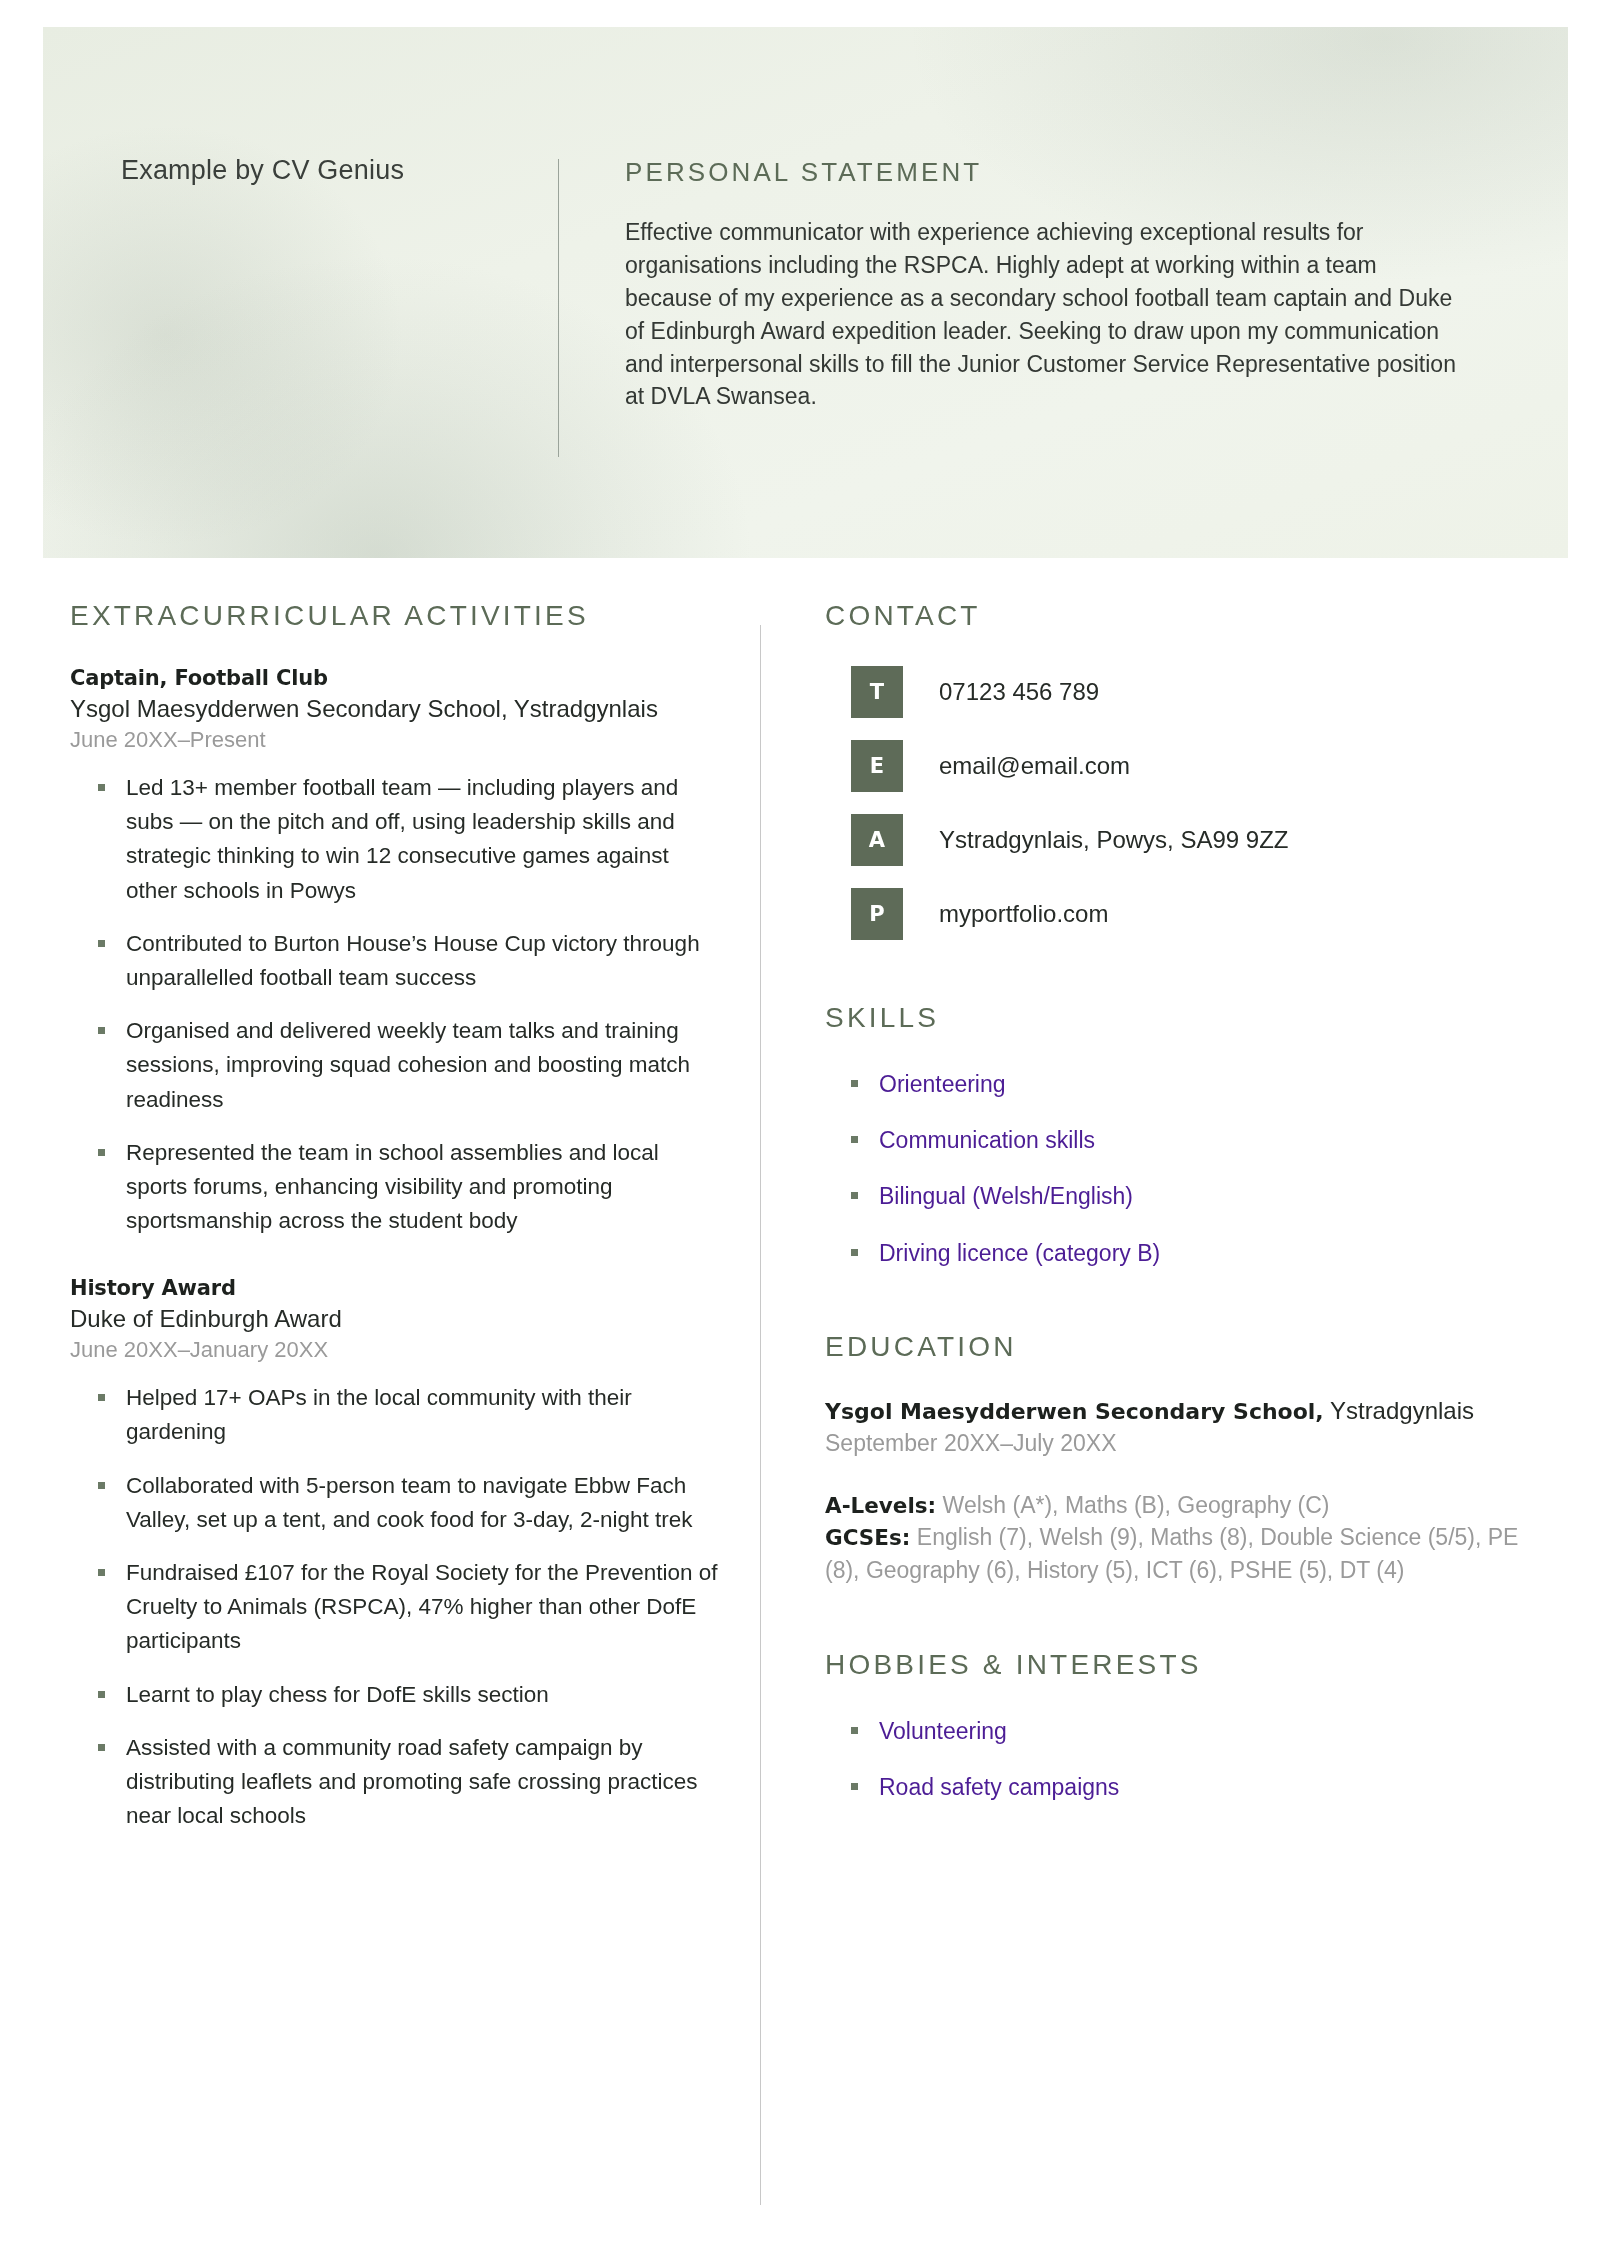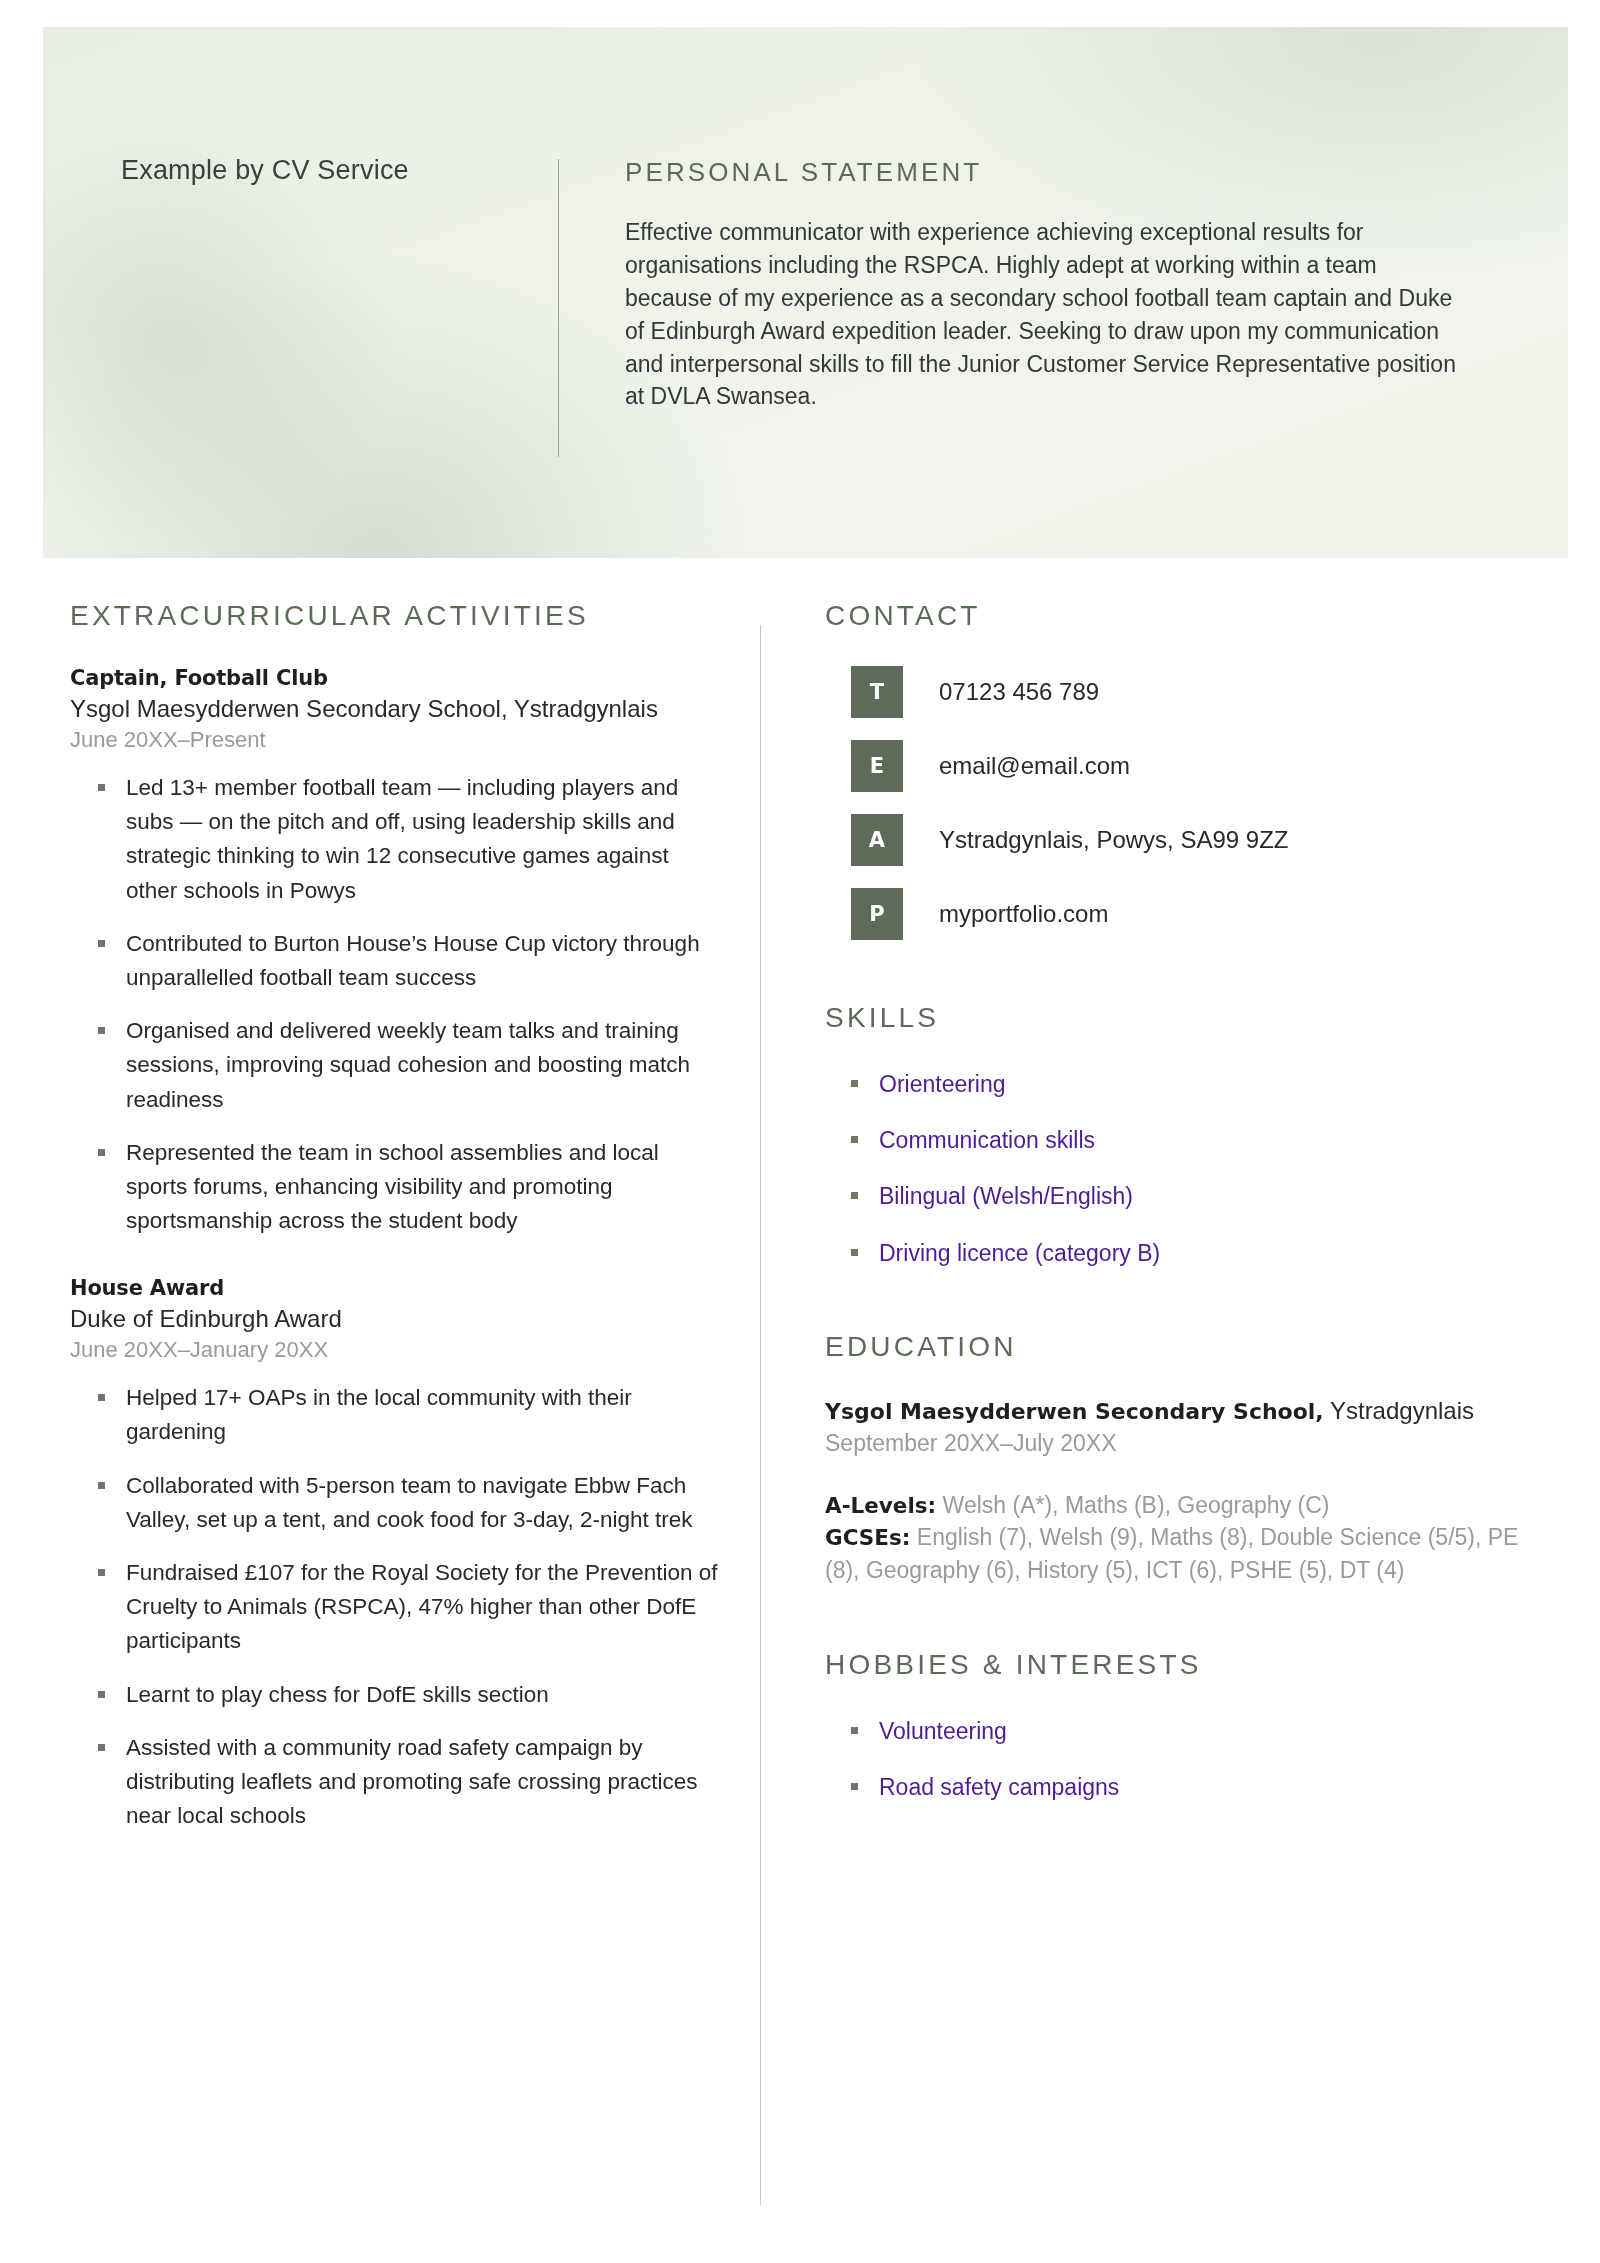--- a/index.html
+++ b/index.html
@@ -249,21 +249,21 @@
     color: #1d211e;
   }
 </style>
 </head>
 <body>
 
 <div class="header">
   <div class="header-inner"></div>
 
   <div class="header-title-block">
-    <div class="header-subtitle">Example by CV Service</div>
+    <div class="header-subtitle">Example by CV Genius</div>
   </div>
 
   <div class="header-divider"></div>
 
   <div class="header-right">
     <h2 class="ps-heading">PERSONAL STATEMENT</h2>
     <p class="ps-body">Effective communicator with experience achieving exceptional results for organisations including the RSPCA. Highly adept at working within a team because of my experience as a secondary school football team captain and Duke of Edinburgh Award expedition leader. Seeking to draw upon my communication and interpersonal skills to fill the Junior Customer Service Representative position at DVLA Swansea.</p>
   </div>
 </div>
 
@@ -278,21 +278,21 @@
       <div class="entry-date">June 20XX–Present</div>
     </div>
     <ul class="bullets">
       <li>Led 13+ member football team — including players and subs — on the pitch and off, using leadership skills and strategic thinking to win 12 consecutive games against other schools in Powys</li>
       <li>Contributed to Burton House’s House Cup victory through unparallelled football team success</li>
       <li>Organised and delivered weekly team talks and training sessions, improving squad cohesion and boosting match readiness</li>
       <li>Represented the team in school assemblies and local sports forums, enhancing visibility and promoting sportsmanship across the student body</li>
     </ul>
 
     <div class="entry">
-      <div class="entry-title">House Award</div>
+      <div class="entry-title">History Award</div>
       <div class="entry-org">Duke of Edinburgh Award</div>
       <div class="entry-date">June 20XX–January 20XX</div>
     </div>
     <ul class="bullets">
       <li>Helped 17+ OAPs in the local community with their gardening</li>
       <li>Collaborated with 5-person team to navigate Ebbw Fach Valley, set up a tent, and cook food for 3-day, 2-night trek</li>
       <li>Fundraised £107 for the Royal Society for the Prevention of Cruelty to Animals (RSPCA), 47% higher than other DofE participants</li>
       <li>Learnt to play chess for DofE skills section</li>
       <li>Assisted with a community road safety campaign by distributing leaflets and promoting safe crossing practices near local schools</li>
     </ul>

